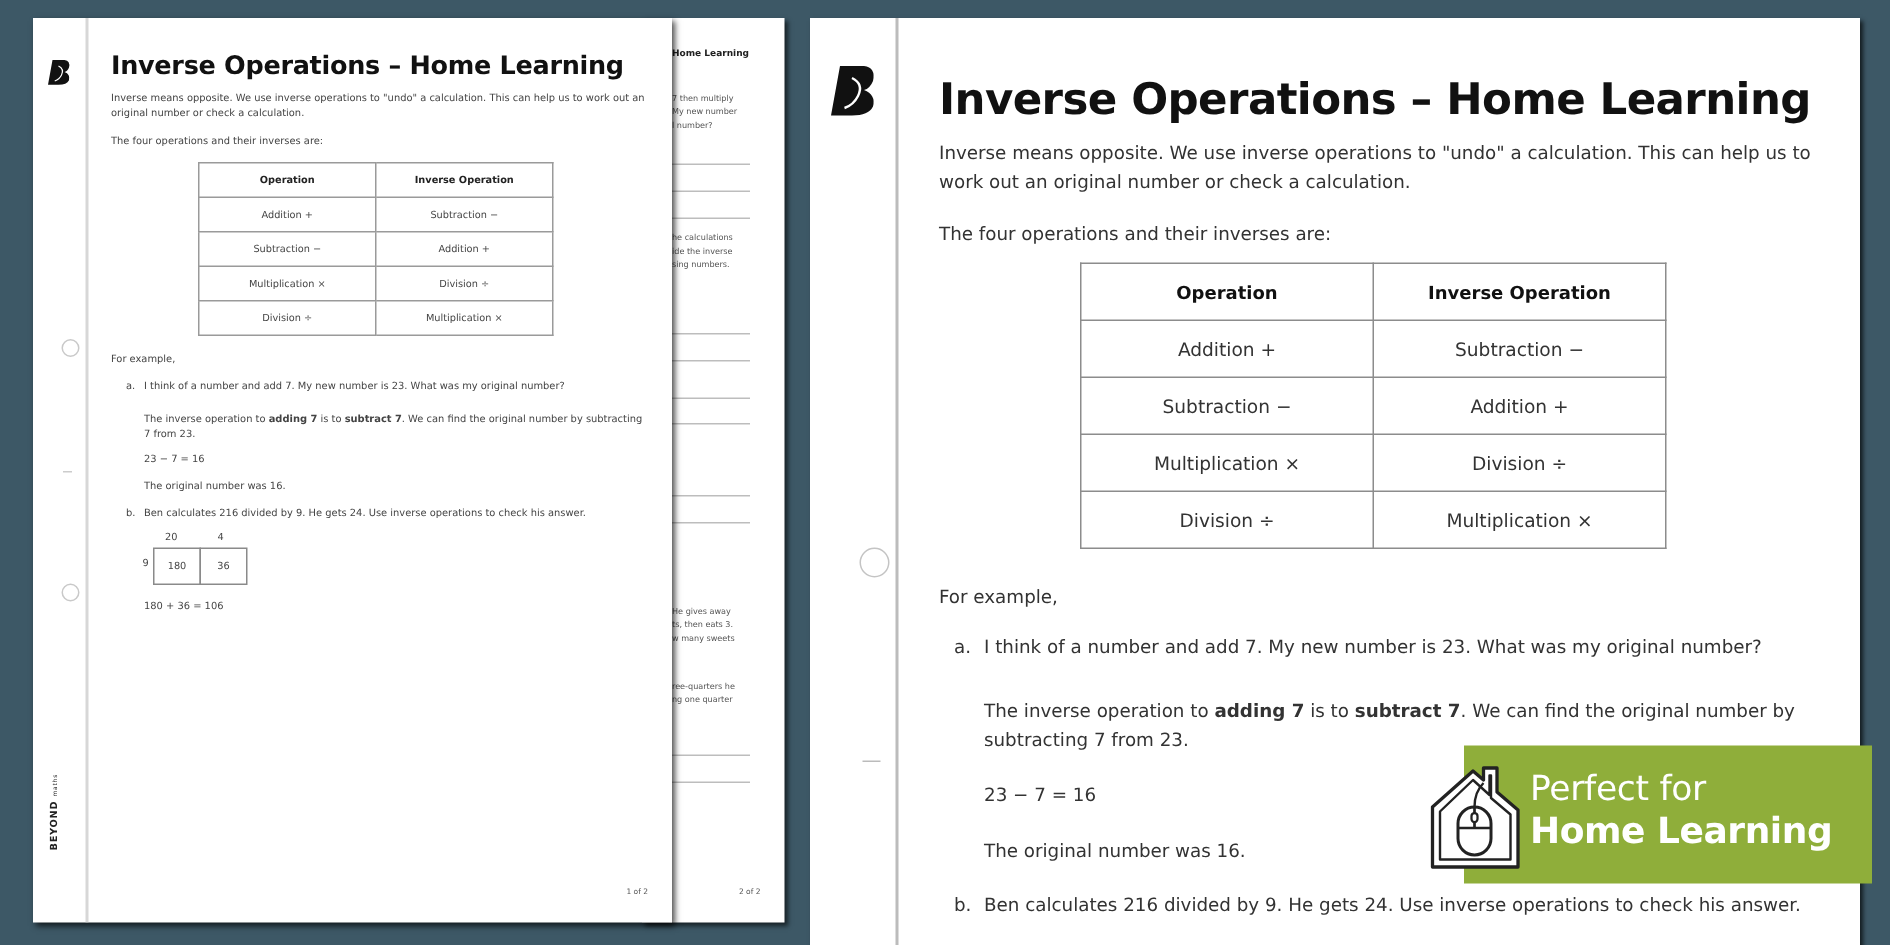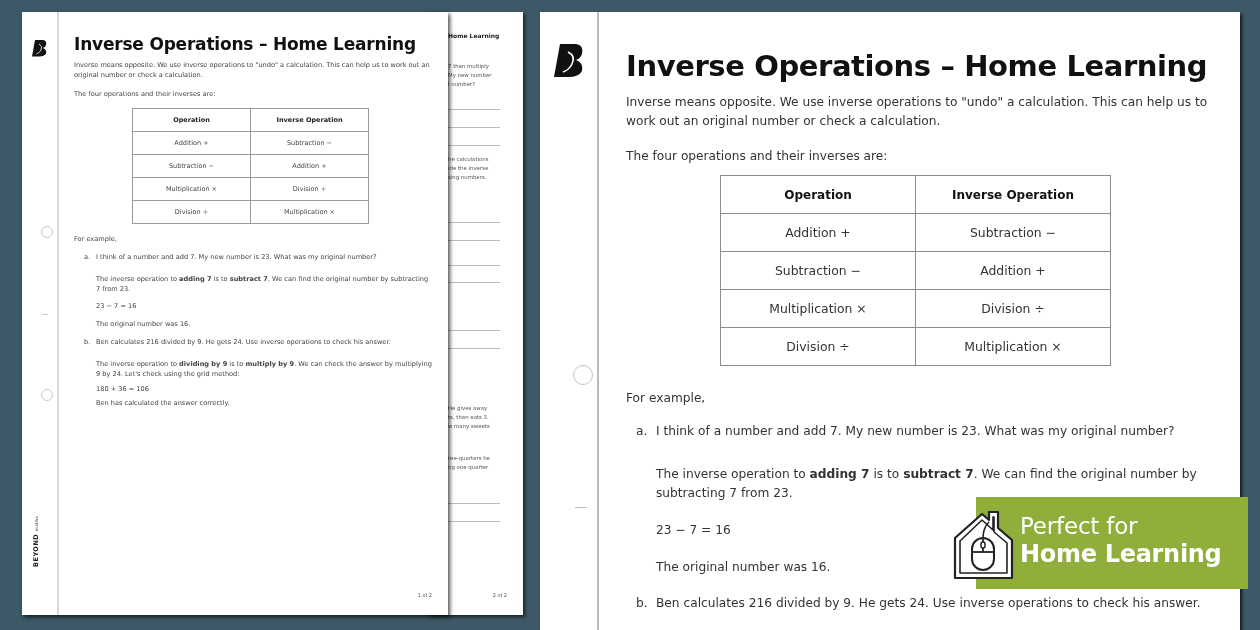--- a/index.html
+++ b/index.html
@@ -170,26 +170,29 @@
     <p class="indent">
       <span>The inverse operation to </span><b>adding 7</b><span> is to </span><b>subtract 7</b><span>. We can find the original number by subtracting 7 from 23.</span>
     </p>
     <p class="indent" style="margin-top:8px">23 − 7 = 16</p>
     <p class="indent" style="margin-top:8px">The original number was 16.</p>
 
     <p class="item">
       <span class="letter">b.</span>
       <span>Ben calculates 216 divided by 9. He gets 24. Use inverse operations to check his answer.</span>
     </p>
-    <p class="indent">
-      <span>The inverse operation to </span><b>dividing by 9</b><span> is to </span><b>multiply by 9</b><span>. We can check the answer by multiplying 9 by 24. Let's check using the grid method:</span>
-    </p>
-
+
+    <div class="grid">
+      <span class="hd" style="left:15px">20</span>
+      <span class="hd" style="left:50px">4</span>
+      <span class="lf">9</span>
+      <span class="cell" style="left:7px">180</span>
+      <span class="cell" style="left:38px">36</span>
+    </div>
     <p class="indent" style="margin-top:6px">180 + 36 = 106</p>
-    <p class="indent" style="margin-top:4px">Ben has calculated the answer correctly.</p>
   </div>
   <div class="pnum">1 of 2</div>
 </div>
 
 <div class="page-large">
   <div class="margin-line"></div>
   <svg class="logo" viewBox="0 0 32 36">
     <path d="M6 2 L22 2 Q30 3 28 12 Q26 17 22 18 Q30 21 28 29 Q25 35 14 35 L0 35 Z" fill="#111"></path>
     <path d="M14 10 Q22 14 18 22 Q15 28 9 30" stroke="#fff" stroke-width="1.6" fill="none"></path>
   </svg>

